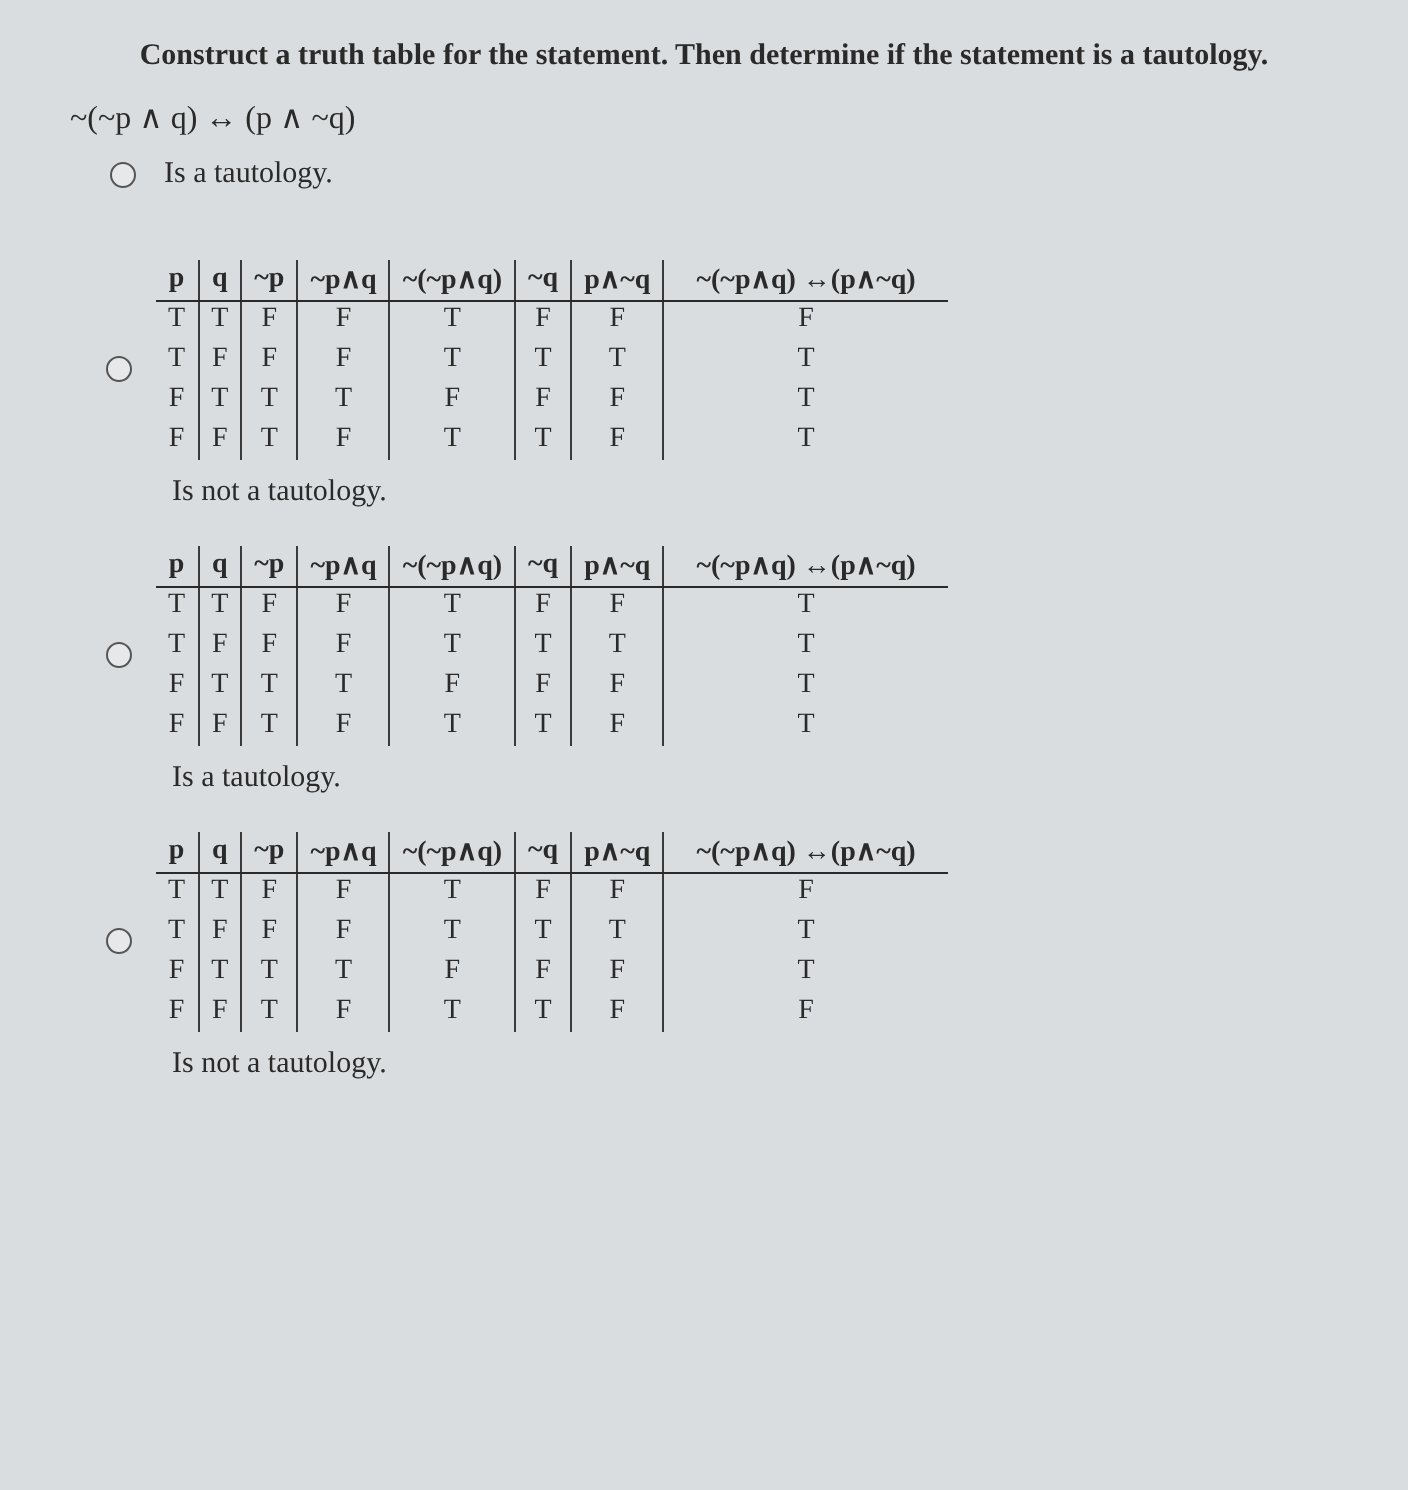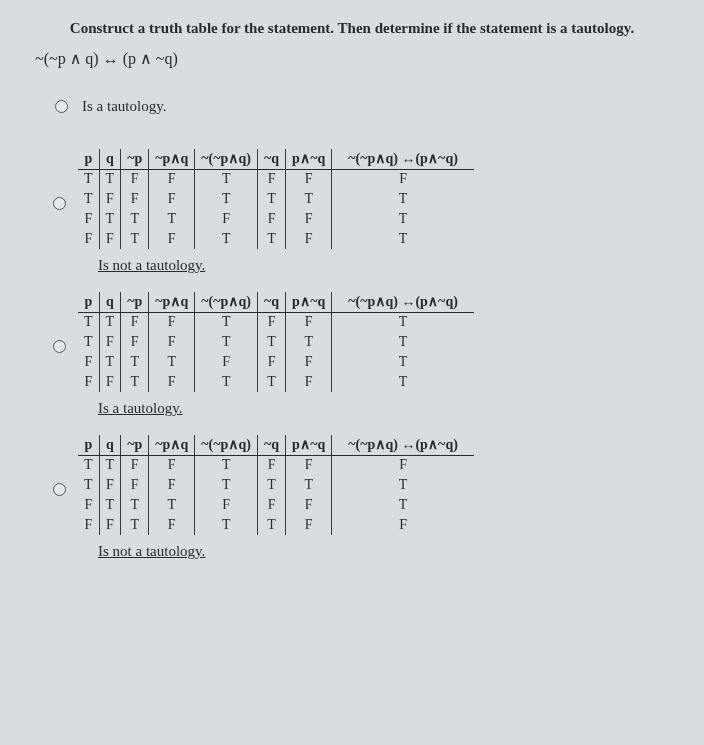--- a/index.html
+++ b/index.html
@@ -13,21 +13,21 @@
       font-size: 14px;
     }
     .instruction {
       font-weight: bold;
       font-size: 15px;
       margin-bottom: 12px;
       text-align: center;
     }
     .formula {
       font-size: 16px;
-      margin-bottom: 30px;
+      margin-bottom: 10px;
     }
     .option {
       display: flex;
       align-items: center;
       gap: 14px;
       margin-left: 20px;
       margin-bottom: 10px;
     }
     .option-block {
       display: flex;
@@ -62,23 +62,22 @@
       white-space: nowrap;
     }
     th {
       border-bottom: 1.4px solid #2a2a2a;
       font-weight: bold;
       font-family: 'Times New Roman', serif;
     }
     th:first-child, td:first-child { border-left: none; }
     .verdict {
       margin-top: 8px;
-      margin-left: 20px;
+      margin-left: 8px;
       font-size: 15px;
-      text-decoration: underline;
     }
     .col-wide { padding: 0 16px; }
   </style>
 </head>
 <body>
 
 <div class="instruction">Construct a truth table for the statement. Then determine if the statement is a tautology.</div>
 <div class="formula">~(~p ∧ q) ↔ (p ∧ ~q)</div>
 
 <div class="option">

